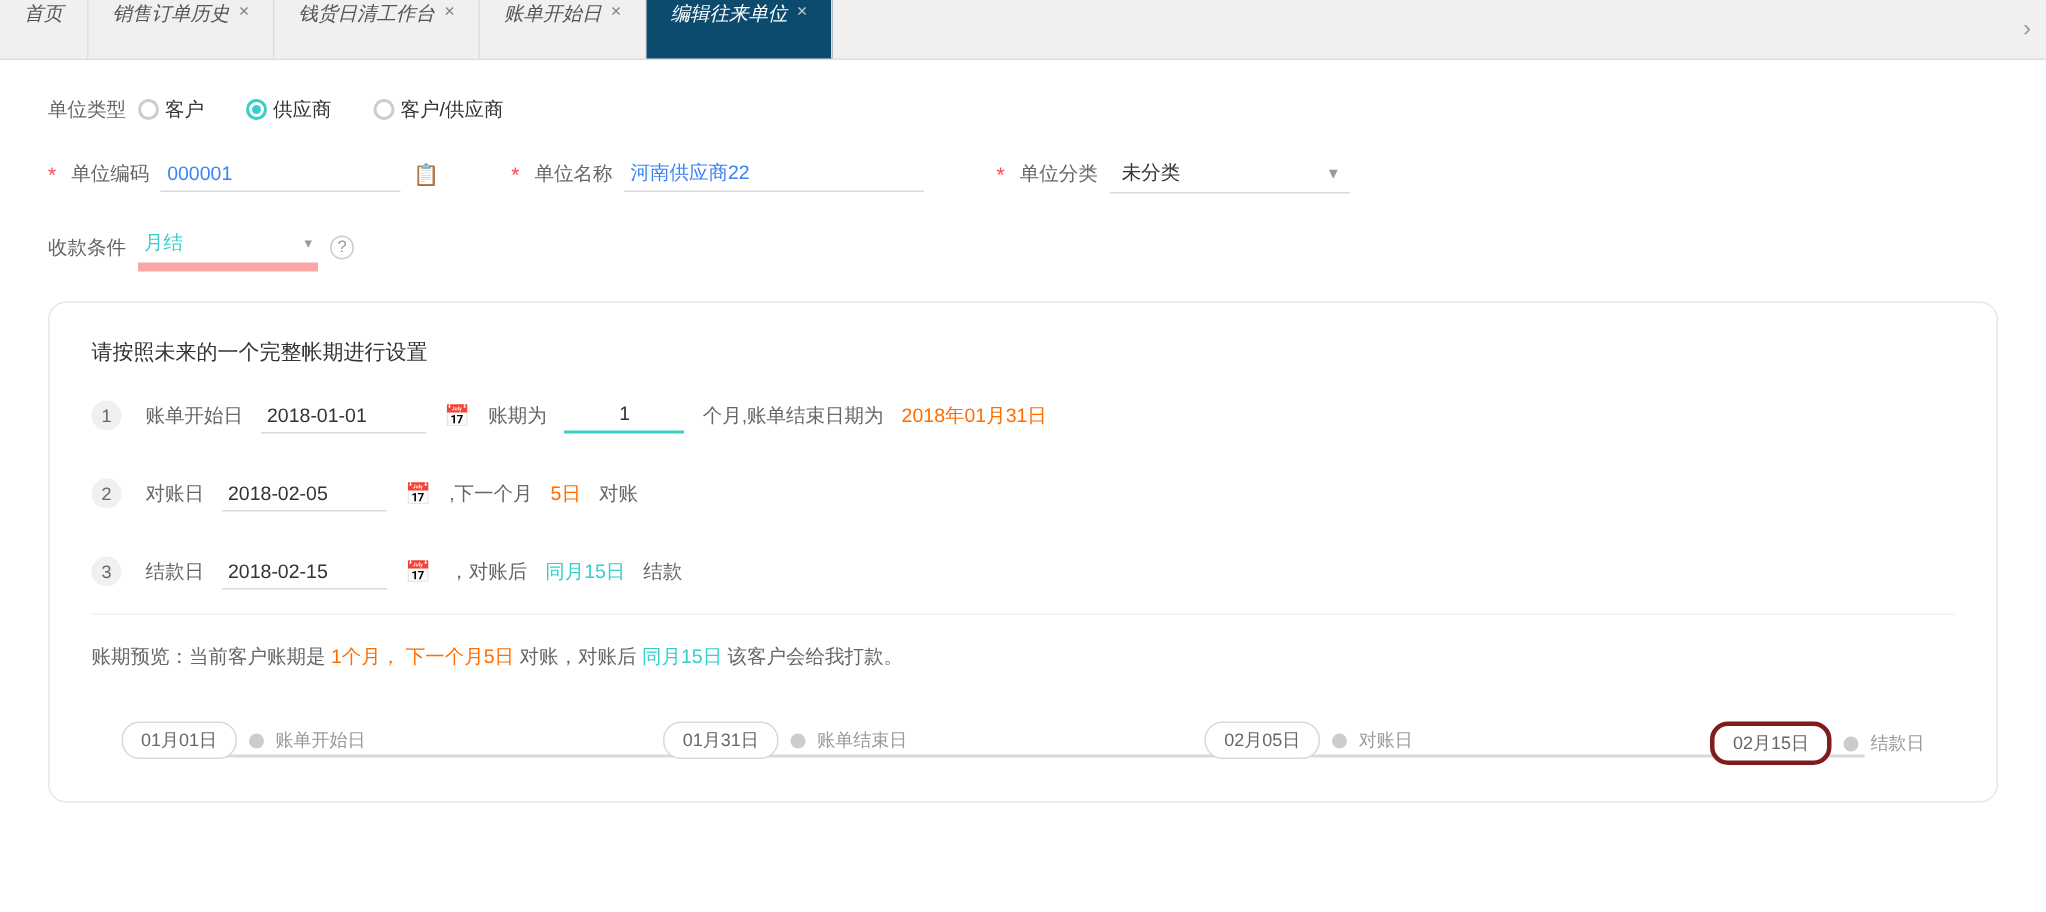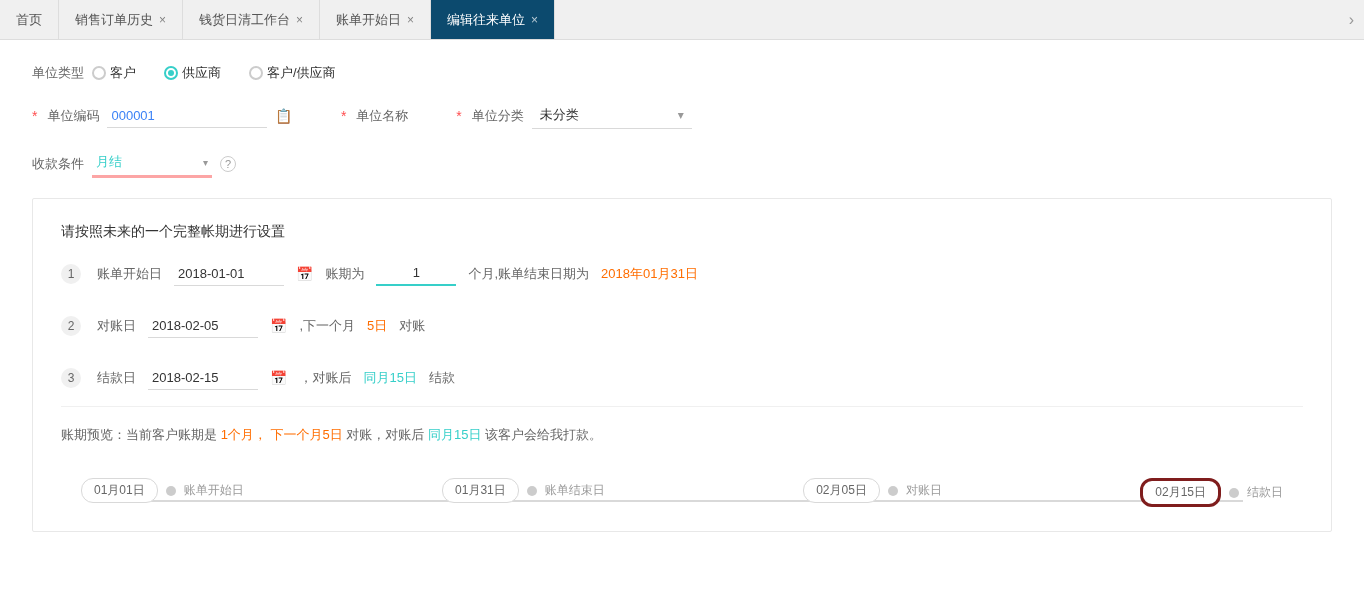--- a/index.html
+++ b/index.html
@@ -8,29 +8,29 @@
     
     .tab-bar {
       display: flex;
       align-items: stretch;
       background: #f0f0f0;
       border-bottom: 1px solid #ddd;
       height: 40px;
     }
     .tab {
       display: flex;
-      align-items: center;
-      padding: 13px 16px;
+      padding: 0 16px;
       cursor: pointer;
       white-space: nowrap;
       font-size: 13px;
       border-right: 1px solid #ddd;
       color: #555;
       gap: 6px;
       position: relative;
+      font-style: italic;
     }
     .tab.active {
       background: #0c4a6e;
       color: #fff;
     }
     .tab .close-btn {
       font-size: 12px;
       opacity: 0.7;
       cursor: pointer;
     }
@@ -117,21 +117,21 @@
 
     .calendar-icon {
       color: #aaa;
       cursor: pointer;
       font-size: 14px;
     }
 
     .select-wrapper {
       display: flex;
       align-items: center;
-      border-bottom: 3px solid #fca5a5;
+      border-bottom: 6px solid #fca5a5;
       padding: 4px 4px;
       min-width: 120px;
       cursor: pointer;
       gap: 4px;
     }
     .select-value {
       color: #36cfc9;
       font-size: 13px;
       flex: 1;
     }
@@ -164,21 +164,21 @@
       align-items: center;
       justify-content: center;
       font-size: 11px;
       color: #999;
       cursor: pointer;
     }
 
     
     .settings-box {
       border: 1px solid #e8e8e8;
-      border-radius: 2px;
+      border-radius: 12px;
       padding: 24px 28px;
       margin-top: 8px;
     }
     .settings-title {
       font-size: 14px;
       color: #333;
       margin-bottom: 20px;
     }
 
     .setting-row {
@@ -307,20 +307,21 @@
   <div class="form-row">
     <div class="field-group">
       <span class="required-star">*</span>
       <span class="form-label">单位编码</span>
       <input class="text-input" type="text" value="000001" style="">
       <span class="calendar-icon">📋</span>
     </div>
     <div class="field-group">
       <span class="required-star">*</span>
       <span class="form-label">单位名称</span>
+      <input class="text-input" type="text" style="width: 200px;" value="河南供应商22">
     </div>
     <div class="field-group">
       <span class="required-star">*</span>
       <span class="form-label">单位分类</span>
       <div class="classify-select">
         <span class="classify-value">未分类</span>
         <span style="color:#999;font-size:12px;">▾</span>
       </div>
     </div>
   </div>

